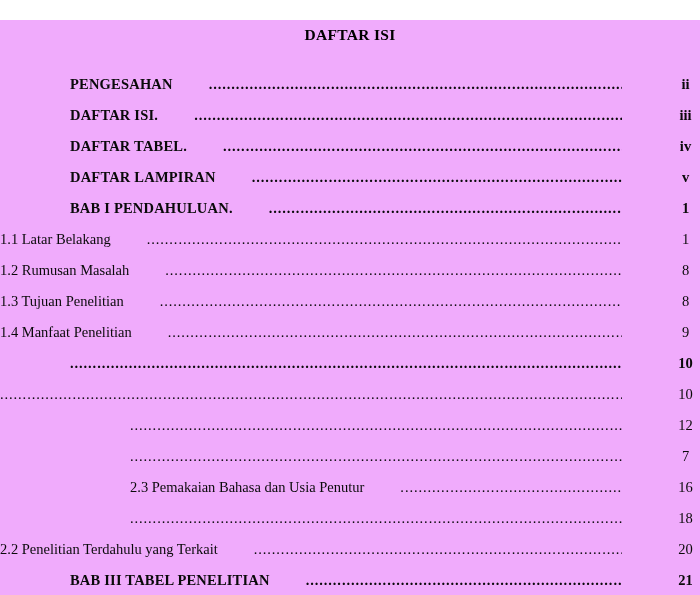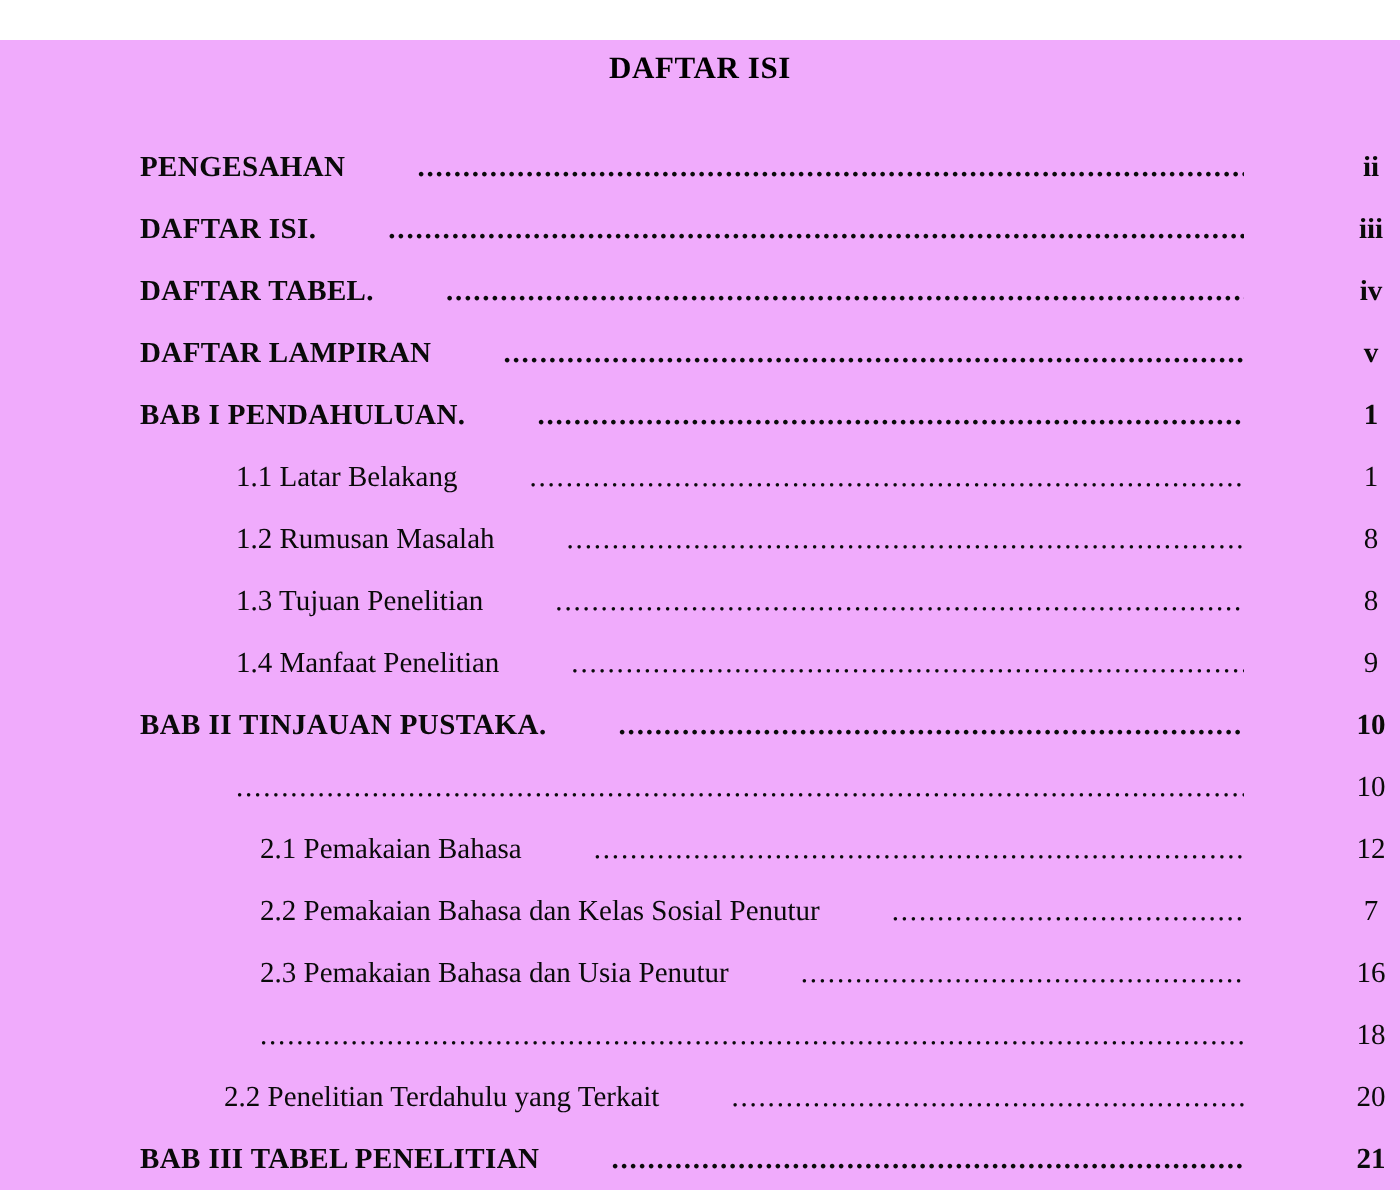--- a/index.html
+++ b/index.html
@@ -68,22 +68,22 @@
     flex: 0 0 auto;
     width: 40px;
     text-align: center;
     font-size: 14.5px;
     line-height: 1;
     padding-left: 11px;
     box-sizing: border-box;
   }
   
   .lvl-1 { padding-left: 70px; }
-  .lvl-2 { padding-left: 112px; }
-  .lvl-2b { padding-left: 118px; }
+  .lvl-2 { }
+  .lvl-2b { }
   .lvl-3 { padding-left: 130px; }
 
   .bold .toc-label,
   .bold .toc-page,
   .bold .toc-leader { font-weight: bold; }
 
   .bold .toc-label { letter-spacing: 0.2px; }
 </style>
 </head>
 <body>
@@ -132,35 +132,32 @@
         <span class="toc-label">1.3 Tujuan Penelitian</span>
         <span class="toc-leader">....................................................................................................................................................................................</span>
         <span class="toc-page">8</span>
       </div>
       <div class="toc-row lvl-2b">
         <span class="toc-label">1.4 Manfaat Penelitian</span>
         <span class="toc-leader">....................................................................................................................................................................................</span>
         <span class="toc-page">9</span>
       </div>
       <div class="toc-row bold lvl-1">
-        <span class="toc-label">BAB II TINJAUAN PUSTAKA.</span>
         <span class="toc-leader"> ....................................................................................................................................................................................</span>
         <span class="toc-page">10</span>
       </div>
       <div class="toc-row lvl-2b">
         <span class="toc-leader">....................................................................................................................................................................................</span>
         <span class="toc-page">10</span>
       </div>
       <div class="toc-row lvl-3">
-        <span class="toc-label">2.1 Pemakaian Bahasa</span>
         <span class="toc-leader"> ....................................................................................................................................................................................</span>
         <span class="toc-page">12</span>
       </div>
       <div class="toc-row lvl-3">
-        <span class="toc-label">2.2 Pemakaian Bahasa dan Kelas Sosial Penutur</span>
         <span class="toc-leader"> ....................................................................................................................................................................................</span>
         <span class="toc-page">7</span>
       </div>
       <div class="toc-row lvl-3">
         <span class="toc-label">2.3 Pemakaian Bahasa dan Usia Penutur</span>
         <span class="toc-leader">....................................................................................................................................................................................</span>
         <span class="toc-page">16</span>
       </div>
       <div class="toc-row lvl-3">
         <span class="toc-leader"> ....................................................................................................................................................................................</span>

